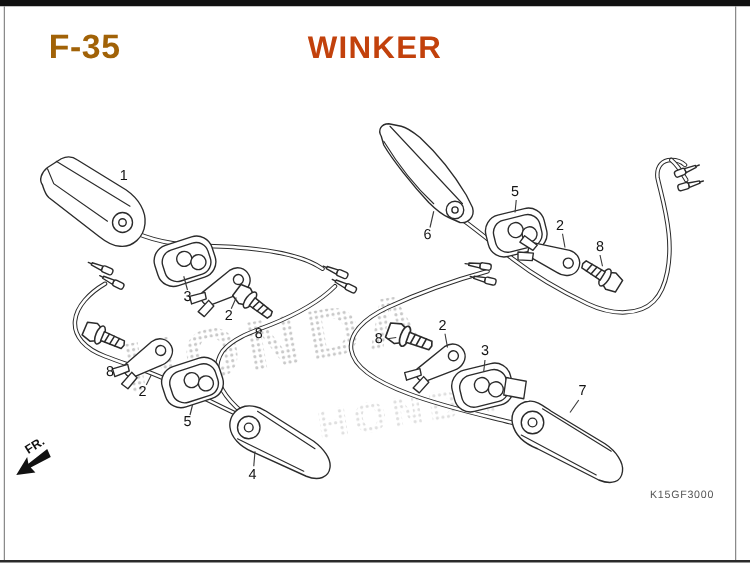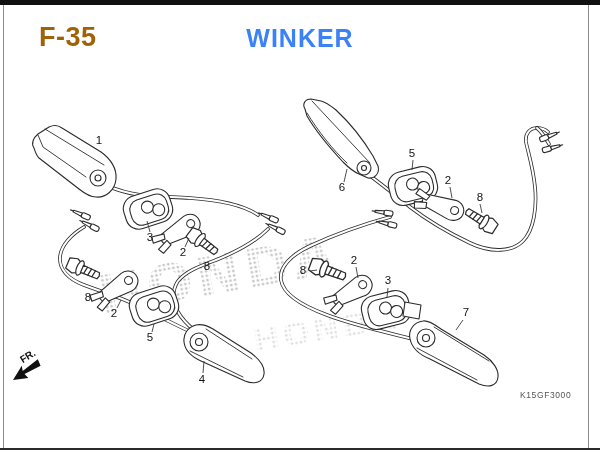--- a/index.html
+++ b/index.html
@@ -3,21 +3,21 @@
 <meta charset="utf-8">
 <style>
   html,body{margin:0;padding:0;background:#ffffff;}
   .page{position:relative;width:600px;height:453px;background:#ffffff;overflow:hidden;
         font-family:"Liberation Sans",sans-serif;}
   .top-bar{position:absolute;top:0;left:0;right:0;height:5px;background:#101010;}
   .border-left{position:absolute;top:5px;bottom:5px;left:3px;width:1px;background:#8a8a8a;}
   .border-right{position:absolute;top:5px;bottom:5px;left:588px;width:1px;background:#8a8a8a;}
   .border-bottom{position:absolute;left:0;right:0;bottom:3px;height:2px;background:#2a2a2a;}
   .sec-code{position:absolute;left:15px;top:22px;font-size:27px;font-weight:bold;color:#a16207;letter-spacing:.5px;margin-left:24px;}
-  .page-title{position:absolute;left:0;right:0;top:24px;text-align:center;font-size:25px;font-weight:bold;color:#3b82f6;letter-spacing:1px;}
+  .page-title{position:absolute;left:0;right:0;top:24px;text-align:center;font-size:25px;font-weight:bold;color:#c2410c;letter-spacing:1px;}
   .diag-code{position:absolute;left:520px;top:390px;font-size:8.5px;color:#555;letter-spacing:.6px;}
   svg.diagram{position:absolute;left:0;top:0;}
   .part{fill:#ffffff;stroke:#2b2b2b;stroke-width:1.1;stroke-linejoin:round;stroke-linecap:round;}
   .thin{fill:none;stroke:#2b2b2b;stroke-width:0.9;stroke-linecap:round;}
   .wireO{fill:none;stroke:#2b2b2b;stroke-width:3.6;stroke-linecap:round;}
   .wireI{fill:none;stroke:#ffffff;stroke-width:2;stroke-linecap:round;}
   .callout{font-family:"Liberation Sans",sans-serif;font-size:11.5px;fill:#141414;text-anchor:middle;}
   .leader{stroke:#3a3a3a;stroke-width:0.9;}
   .fr-text{font-family:"Liberation Sans",sans-serif;font-size:10px;font-weight:bold;fill:#101010;}
   .wm{font-family:"DejaVu Sans",sans-serif;font-weight:bold;}

